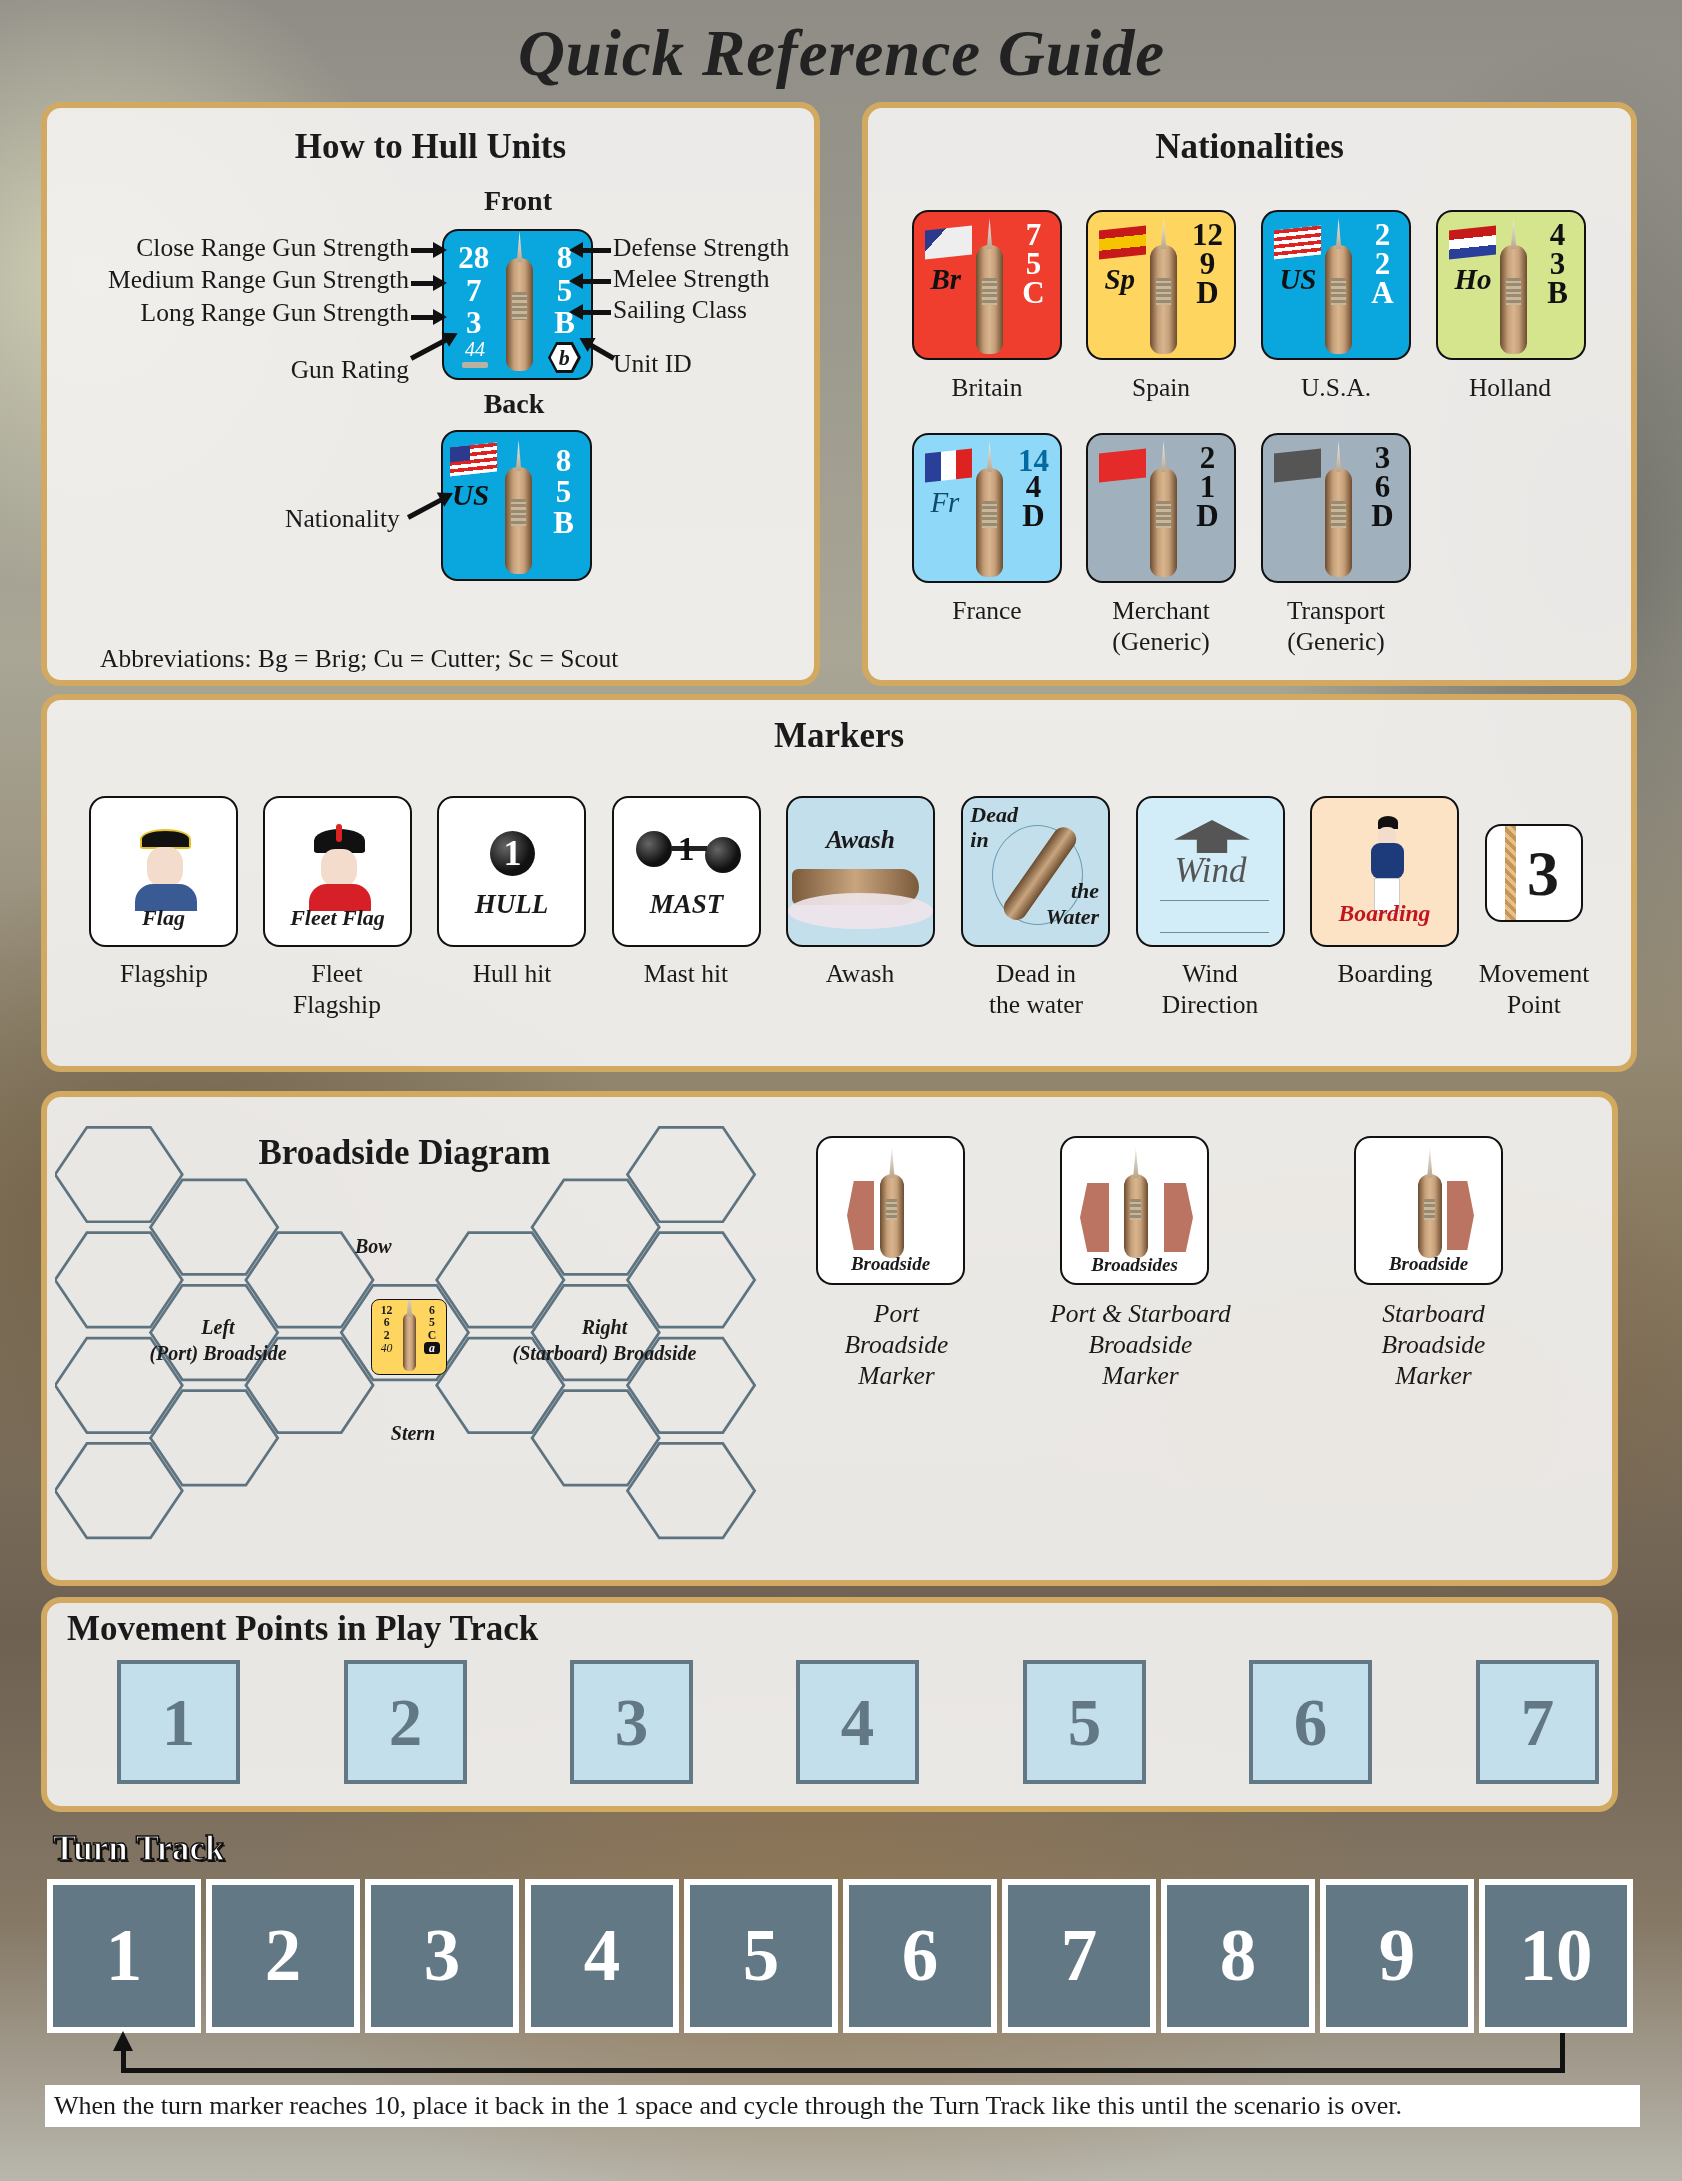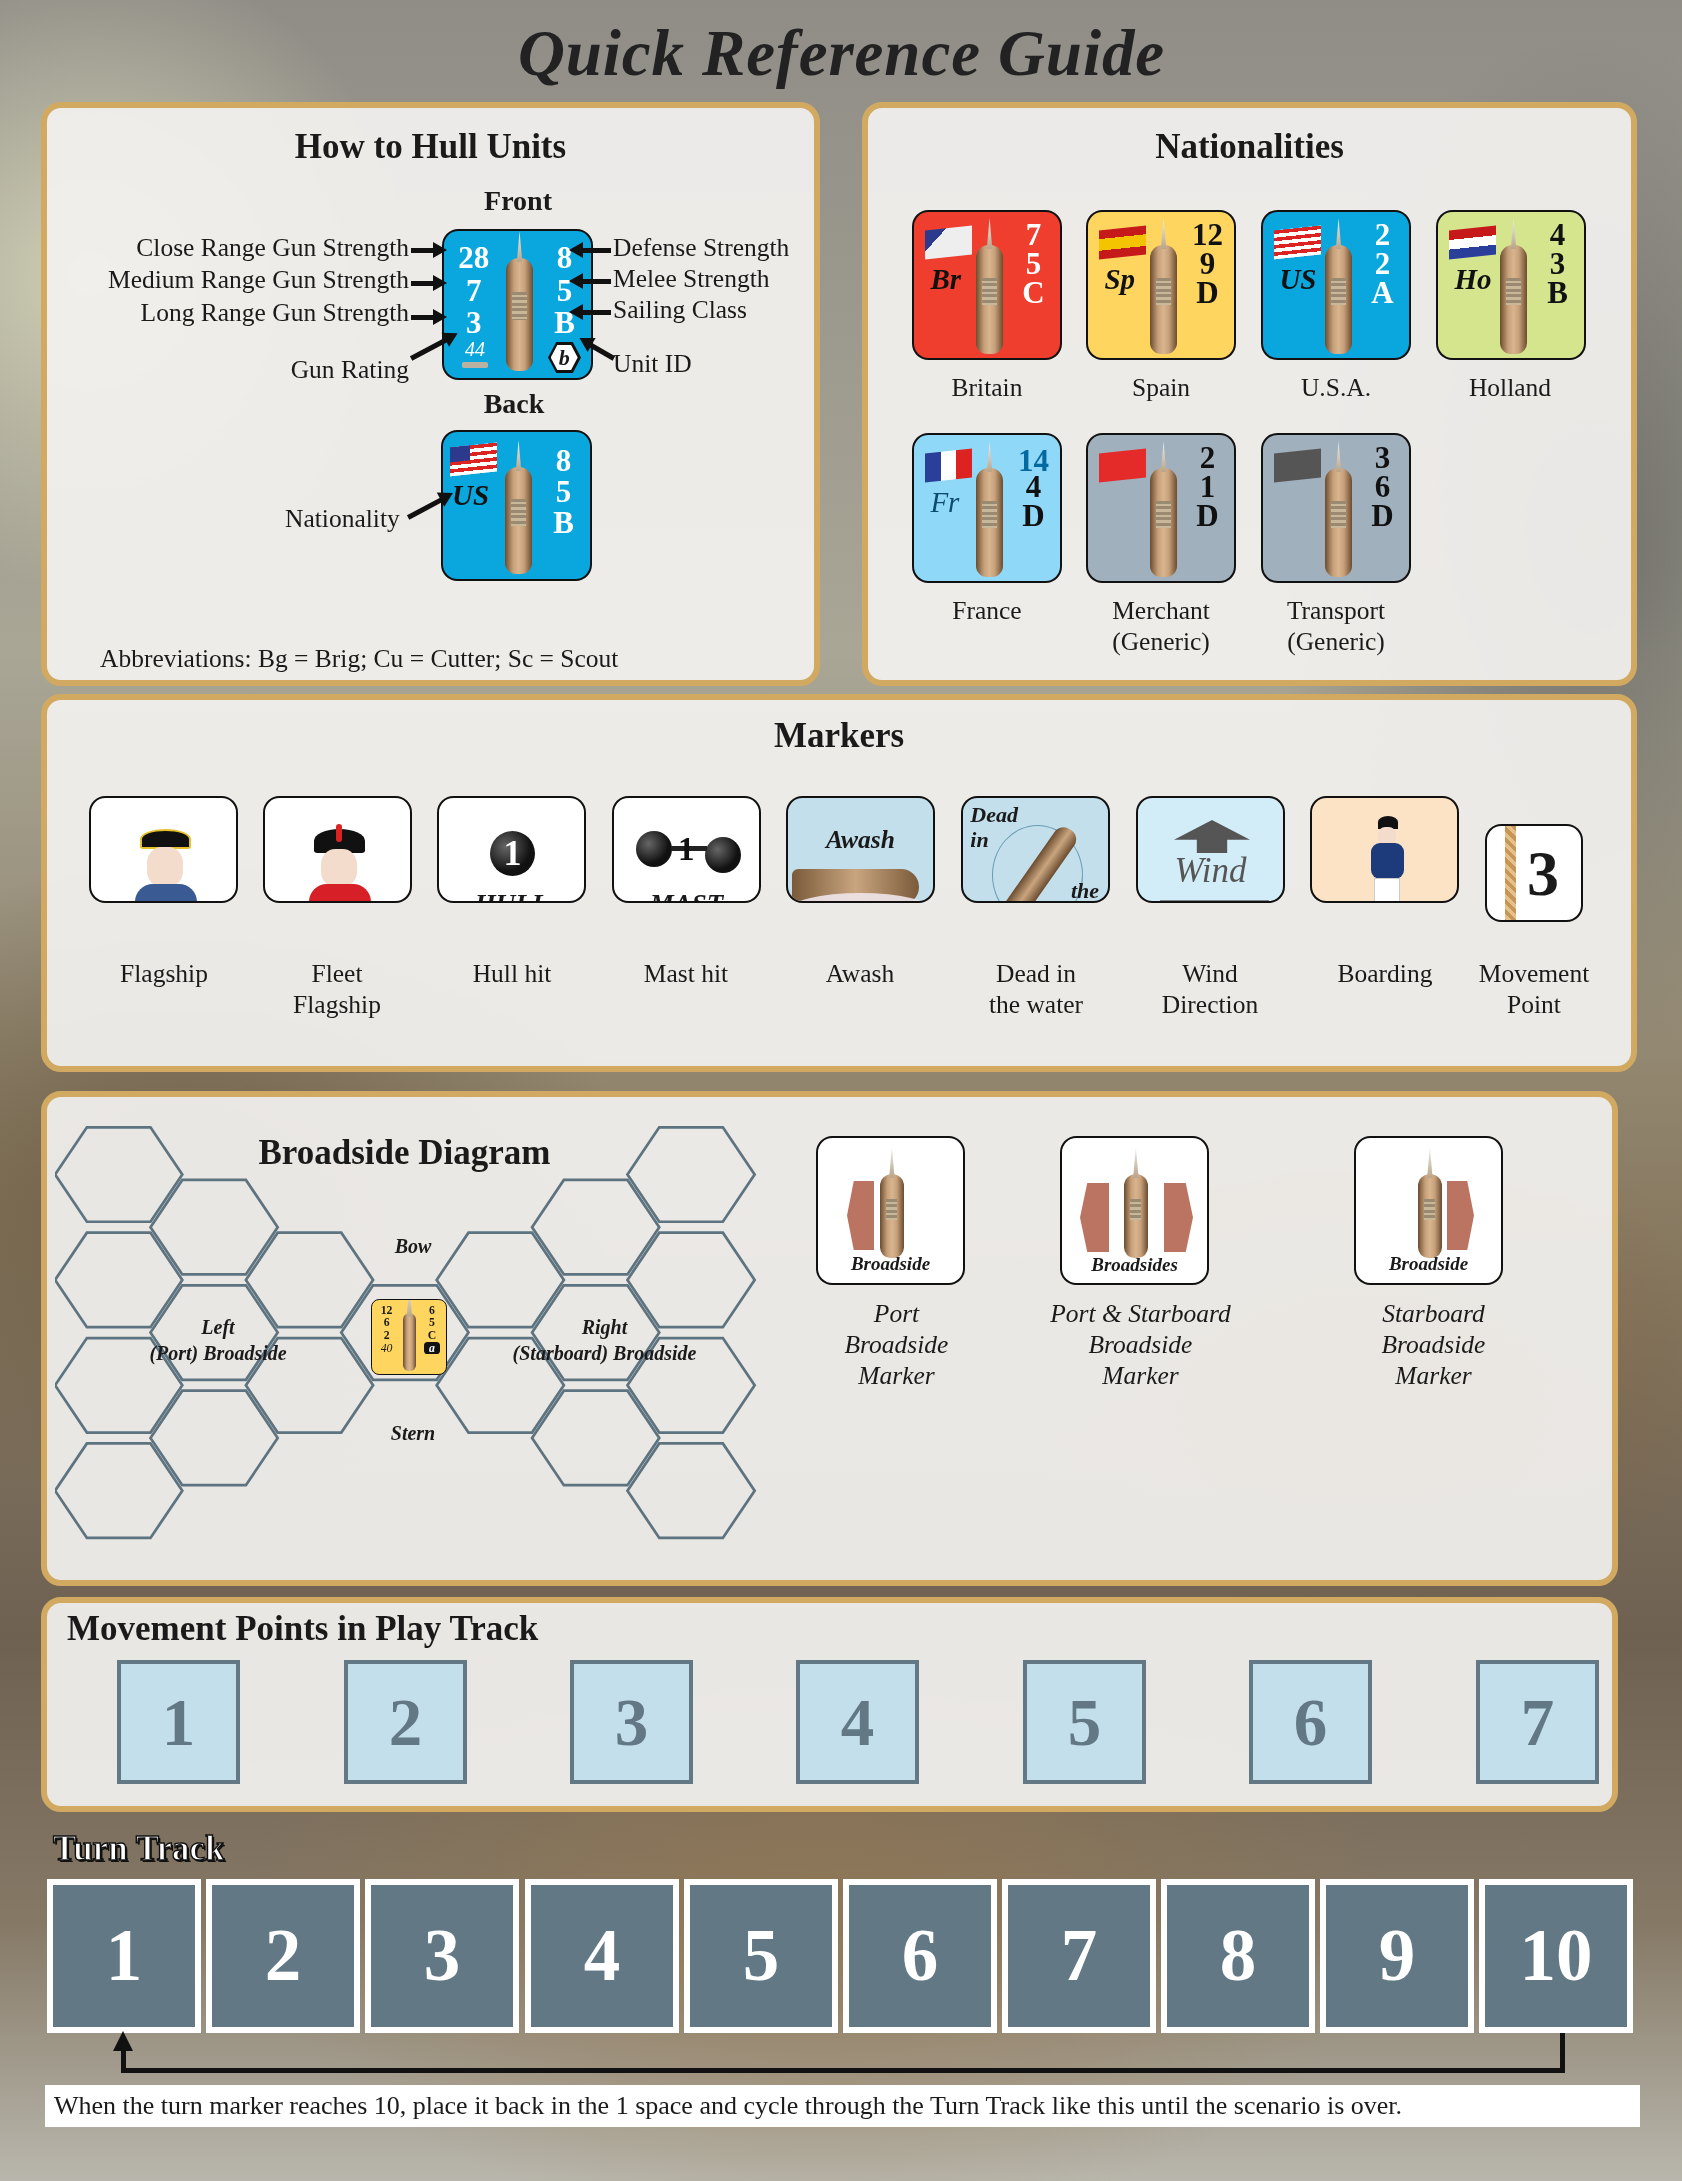--- a/index.html
+++ b/index.html
@@ -22,21 +22,21 @@
 .arrow-line::after{content:"";position:absolute;top:-6.4px;border:8.2px solid transparent}
 .arr-r::after{right:-12.7px;border-left:14.5px solid #111;border-right:none}
 .arr-l::after{left:-12.7px;border-right:14.5px solid #111;border-left:none}
 .card{position:absolute;border:2.3px solid #111;border-radius:16.4px;overflow:hidden}
 .ship{position:absolute;width:27px;border-radius:12.7px 12.7px 11px 11px;background:linear-gradient(90deg,#6b4c2f,#c7a07a 30%,#d8b58e 50%,#c7a07a 70%,#6b4c2f)}
 .ship::before{content:"";position:absolute;left:50%;top:-27px;margin-left:-2.7px;width:5.5px;height:31px;background:linear-gradient(#eee,#b8a58a);clip-path:polygon(50% 0,100% 100%,0 100%)}
 .ship::after{content:"";position:absolute;left:6.4px;right:6.4px;top:30%;height:25%;background:repeating-linear-gradient(#9a8a72 0 2.7px,#c9b79a 2.7px 5.5px)}
 .cv{position:absolute;font-weight:bold;font-size:31px;line-height:31px;text-align:center}
 .natl{position:absolute;font-size:25.5px;text-align:center;width:182px;line-height:31px}
 .flag{position:absolute;width:47px;height:29px;transform:skewY(-6deg)}
-.mk{position:absolute;width:149px;height:107px;background:#fff;border:2.3px solid #111;border-radius:16.4px;overflow:hidden}
+.mk{position:absolute;width:149px;height:151px;background:#fff;border:2.3px solid #111;border-radius:16.4px;overflow:hidden}
 .mk-l{position:absolute;width:182px;text-align:center;font-size:25.5px;line-height:31px}
 .mk-t{position:absolute;left:0;right:0;text-align:center;font-style:italic;font-weight:bold;font-size:22px}
 .bsm{position:absolute;width:149px;height:149px;background:#fff;border:2.3px solid #111;border-radius:16.4px}
 .bsm-l{position:absolute;width:255px;text-align:center;font-size:25.5px;line-height:31px;font-style:italic}
 .mp{position:absolute;width:123px;height:124px;background:#c3dfeb;border:4.5px solid #627884;color:#627884;font-weight:bold;font-size:67px;display:flex;align-items:center;justify-content:center}
 .tt{position:absolute;width:154px;height:154px;background:#627884;border:6.4px solid #fff;color:#fff;font-weight:bold;font-size:73px;display:flex;align-items:center;justify-content:center}
 .hexsvg{position:absolute;left:55px;top:1120px}
 </style>
 </head>
 <body>
@@ -316,21 +316,21 @@
       <polygon points="525,234 560,182 630,182 665,234 630,286 560,286"></polygon>
       <polygon points="525,350 560,298 630,298 665,350 630,402 560,402"></polygon>
       <polygon points="630,60 665,8 735,8 770,60 735,112 665,112"></polygon>
       <polygon points="630,176 665,124 735,124 770,176 735,228 665,228"></polygon>
       <polygon points="630,292 665,240 735,240 770,292 735,344 665,344"></polygon>
       <polygon points="630,408 665,356 735,356 770,408 735,460 665,460"></polygon>
     </g>
 </svg>
 
 <div class="ph" style="left:218px;top:1133px;width:373px">Broadside Diagram</div>
-<div style="position:absolute;left:355px;top:1235px;width:116px;text-align:center;font-style:italic;font-weight:bold;font-size:20px">Bow</div>
+<div style="position:absolute;left:355px;top:1235px;width:116px;text-align:left;font-style:italic;font-weight:bold;font-size:20px">Bow</div>
 <div style="position:absolute;left:355px;top:1422px;width:116px;text-align:center;font-style:italic;font-weight:bold;font-size:20px">Stern</div>
 <div style="position:absolute;left:118px;top:1315px;width:200px;text-align:center;font-style:italic;font-weight:bold;font-size:20px;line-height:25.5px">
   <div>Left</div>
   <div>(Port) Broadside</div>
 </div>
 <div style="position:absolute;left:491px;top:1315px;width:227px;text-align:center;font-style:italic;font-weight:bold;font-size:20px;line-height:25.5px">
   <div>Right</div>
   <div>(Starboard) Broadside</div>
 </div>
 

